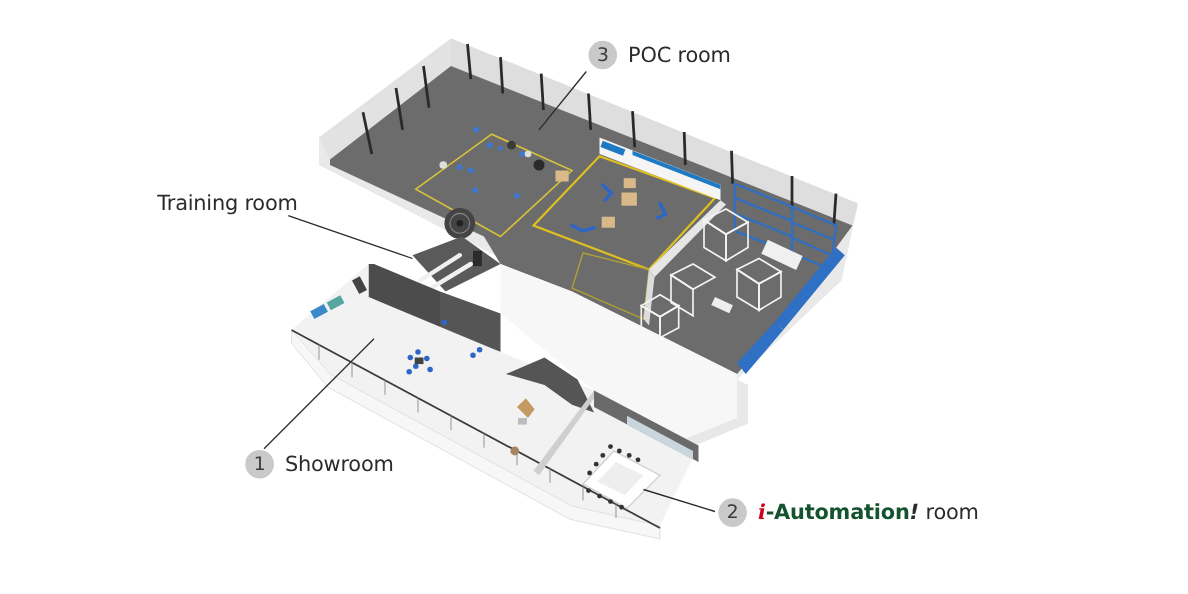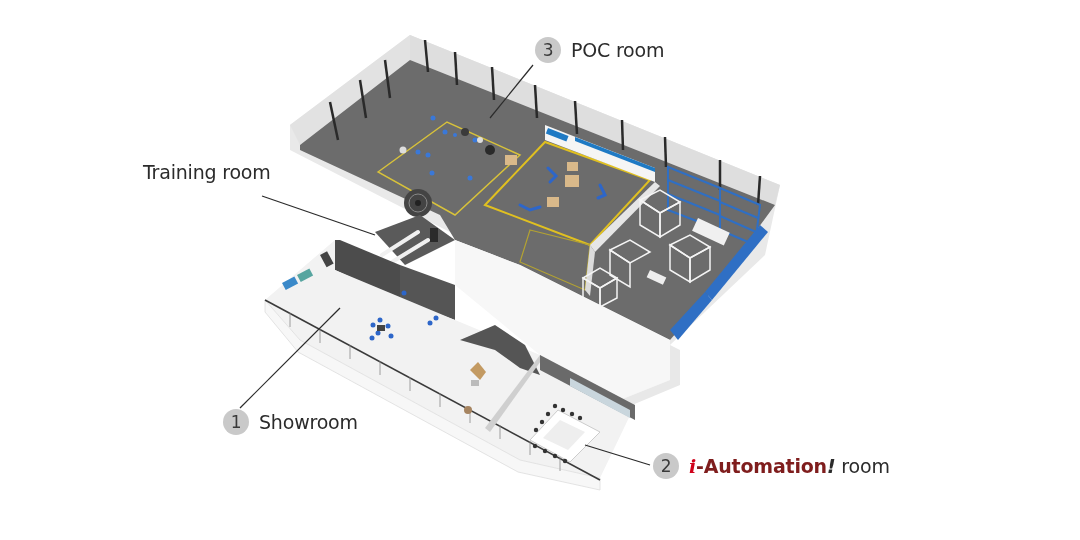--- a/index.html
+++ b/index.html
@@ -1,21 +1,21 @@
 <!DOCTYPE html>
 <html><head>
 <meta charset="utf-8">
 <style>
   html, body { margin:0; padding:0; background:#ffffff; }
   body { width:1080px; height:540px; position:relative; overflow:hidden; font-family:"DejaVu Sans", "Liberation Sans", sans-serif; }
   #floorplan { position:absolute; left:0; top:0; width:1080px; height:540px; }
   .label { position:absolute; display:flex; align-items:center; color:#2b2b2b; font-size:19px; white-space:nowrap; letter-spacing:-0.2px; }
   .badge { width:26px; height:26px; border-radius:50%; background:#c9c9c9; color:#3a3a3a; display:inline-flex; align-items:center; justify-content:center; font-size:17px; margin-right:10px; }
   .brand-i { color:#d0021b; font-style:italic; font-weight:bold; font-family:"DejaVu Serif", serif; }
-  .brand-main { font-weight:bold; color:#7f1d1d; }
+  .brand-main { font-weight:bold; color:#14532d; }
   .brand-bang { font-weight:bold; font-style:italic; color:#2b2b2b; margin-right:6px; }
 </style>
 </head>
 <body>
 
 <svg id="floorplan" viewBox="0 0 1080 540" xmlns="http://www.w3.org/2000/svg">
 
   <g>
 
     <polygon points="290,125 410,35 780,185 765,255 670,345 290,150" fill="#e9e9e9"></polygon>
@@ -202,21 +202,21 @@
     <line x1="240" y1="408" x2="340" y2="308"></line>
     <line x1="650" y1="465" x2="585" y2="445"></line>
   </g>
 </svg>
 
 <div class="label" style="left:535px; top:37px;">
   <span class="badge">3</span>
   <span>POC room</span>
 </div>
 
-<div class="label" style="left:143px; top:161px;">
+<div class="label" style="left:143px; top:174px;">
   <span>Training room</span>
 </div>
 
 <div class="label" style="left:223px; top:409px;">
   <span class="badge">1</span>
   <span>Showroom</span>
 </div>
 
 <div class="label" style="left:653px; top:453px;">
   <span class="badge">2</span>

